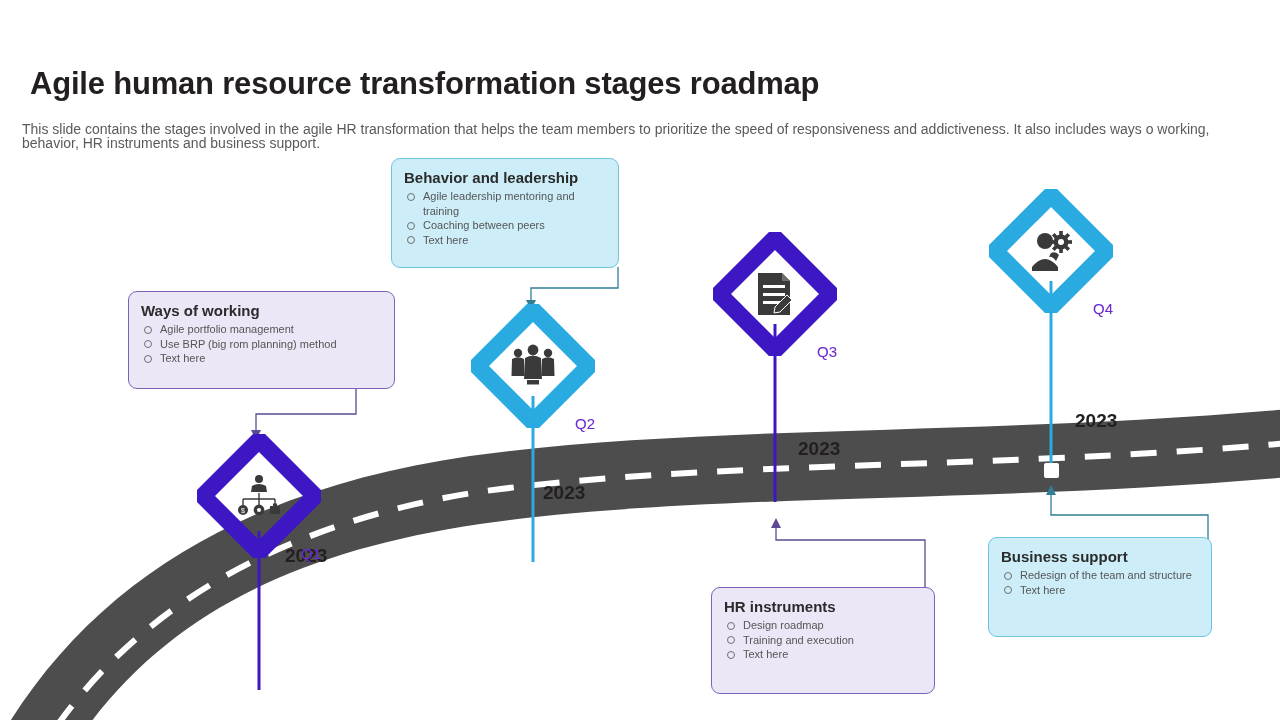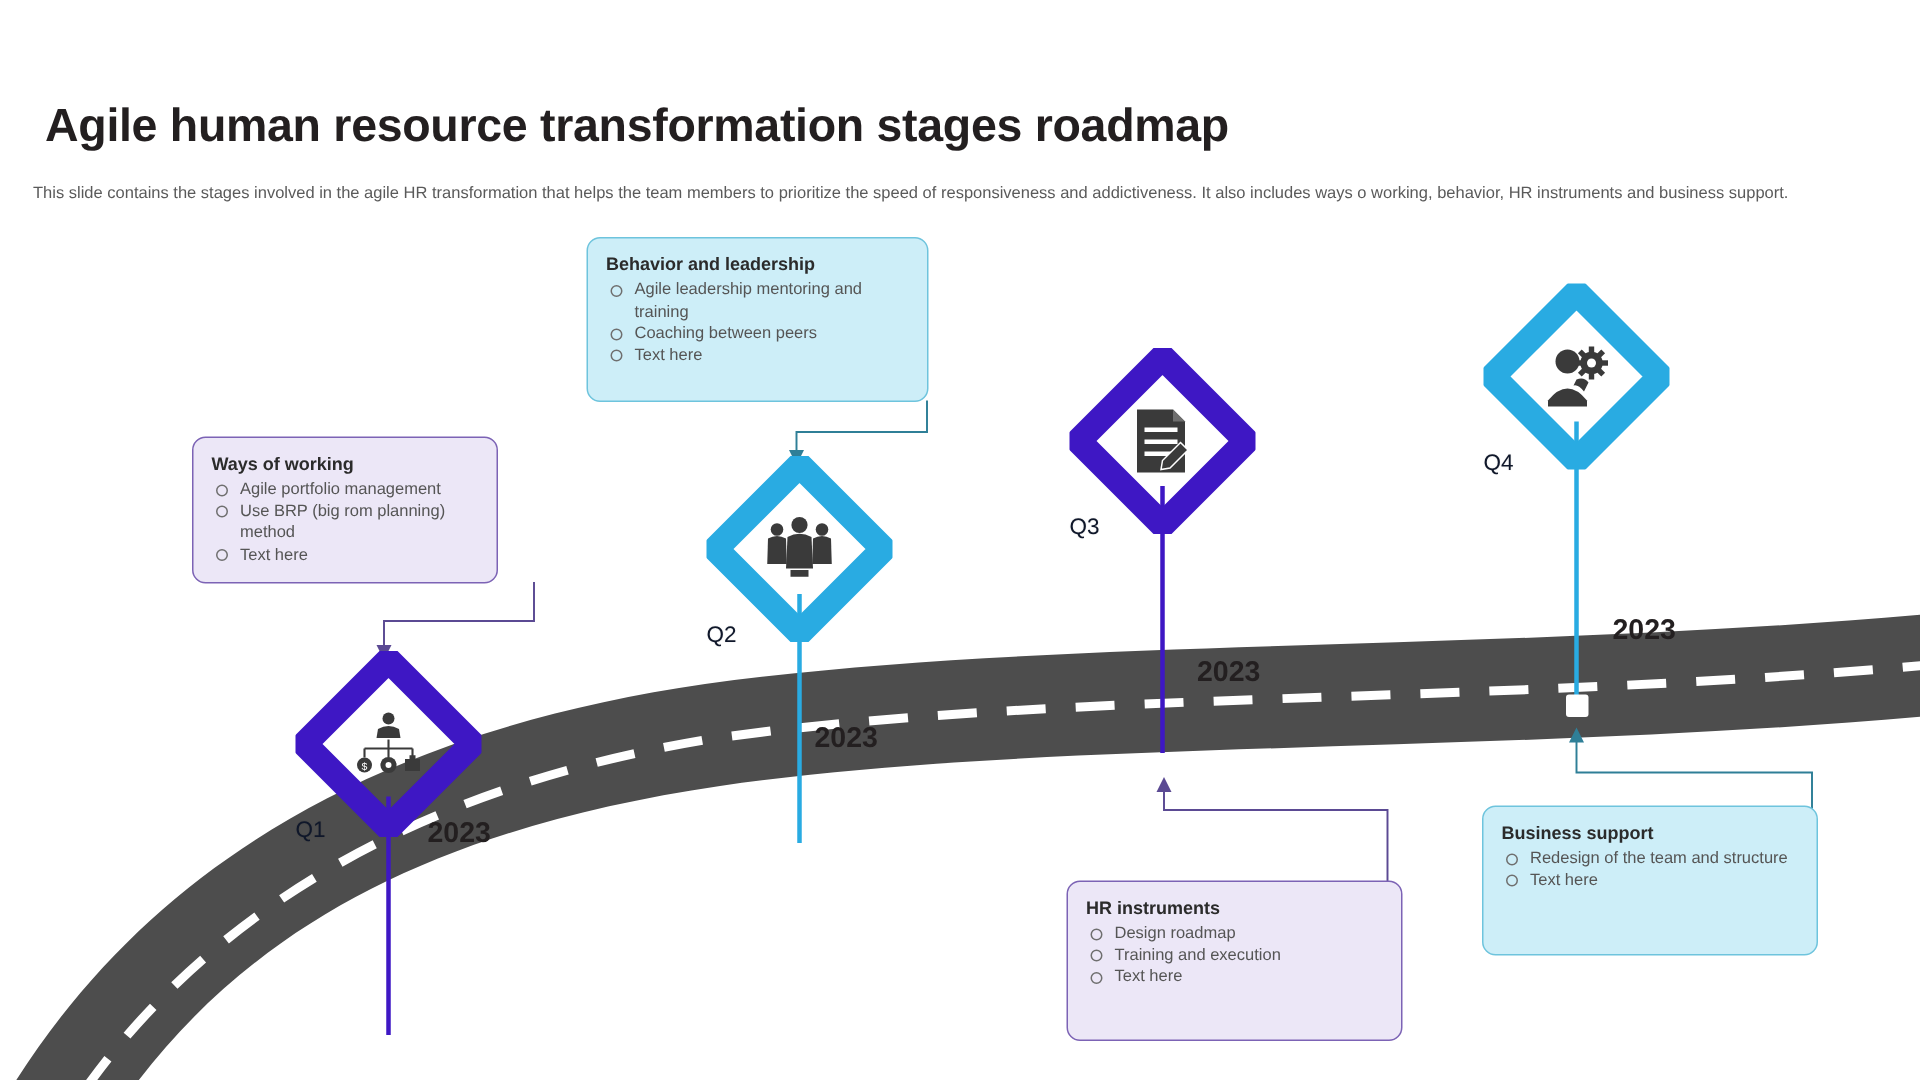--- a/index.html
+++ b/index.html
@@ -13,53 +13,53 @@
   #stage{position:absolute;inset:0;width:1280px;height:720px;margin-top:36px;}
 
   
   .title{
     position:absolute;left:30px;top:30px;
     font-size:31px;font-weight:bold;color:#231f20;
     letter-spacing:-0.2px;white-space:nowrap;
   }
   .subtitle{
     position:absolute;left:22px;top:86px;width:1210px;
-    font-size:11px;line-height:14px;color:#5a5a5a;
+    font-size:14px;line-height:14px;color:#5a5a5a;
   }
 
   
   #road{position:absolute;left:0;top:0;width:1280px;height:720px;}
 
   
   .year{
     position:absolute;font-size:19px;font-weight:bold;color:#231f20;
   }
 
   
   .node{position:absolute;width:124px;height:124px;}
   .node .dsvg{position:absolute;left:0;top:0;}
   .node .qlabel{
-    position:absolute;left:0;width:124px;text-align:left;
-    bottom:-4px;font-size:15px;color:#0f172a;font-weight:normal;
+    position:absolute;left:0;width:124px;text-align:right;
+    bottom:-4px;font-size:15px;color:#6d28d9;font-weight:normal;
     text-shadow:0 0 1px rgba(0,0,0,.15);
   }
   .node .glyph{
     position:absolute;left:32px;top:32px;width:60px;height:60px;
     display:flex;align-items:center;justify-content:center;
   }
 
   
   .card{
     position:absolute;border-radius:9px;box-sizing:border-box;
     padding:10px 12px 12px 12px;
   }
   .card.blue{background:#cdeef8;border:1px solid #6ec4dd;}
   .card.violet{background:#ece7f7;border:1px solid #7c63b5;}
   .card h4{
-    margin:0 0 3px 0;font-size:12px;font-weight:bold;color:#2b2b2b;
+    margin:0 0 3px 0;font-size:15px;font-weight:bold;color:#2b2b2b;
   }
   .card ul{margin:0;padding:0;list-style:none;}
   .card li{
     position:relative;font-size:11px;line-height:14.5px;color:#555555;
     padding-left:19px;margin-bottom:0px;
   }
   .card li .bullet{
     position:absolute;left:3px;top:3.5px;
     width:6px;height:6px;border:1px solid #6f6f6f;border-radius:50%;
   }
@@ -202,21 +202,21 @@
 
   <div class="card blue" style="left:391px;top:122px;width:228px;height:110px;">
     <h4>Behavior and leadership</h4>
     <ul>
       <li><span class="bullet"></span><span>Agile leadership  mentoring and training</span></li>
       <li><span class="bullet"></span><span>Coaching  between  peers</span></li>
       <li><span class="bullet"></span><span>Text here</span></li>
     </ul>
   </div>
 
-  <div class="card violet" style="left:128px;top:255px;width:204px;height:98px;">
+  <div class="card violet" style="left:128px;top:255px;width:267px;height:98px;">
     <h4>Ways of working</h4>
     <ul>
       <li><span class="bullet"></span><span>Agile portfolio  management</span></li>
       <li><span class="bullet"></span><span>Use BRP (big rom planning) method</span></li>
       <li><span class="bullet"></span><span>Text here</span></li>
     </ul>
   </div>
 
   <div class="card violet" style="left:711px;top:551px;width:224px;height:107px;">
     <h4>HR instruments</h4>

